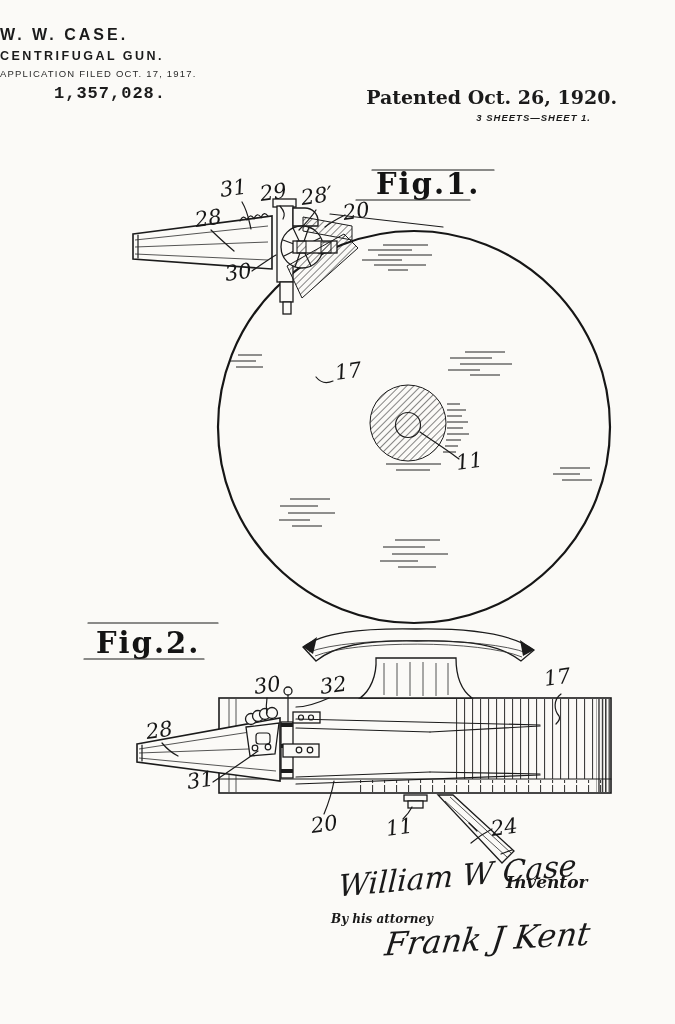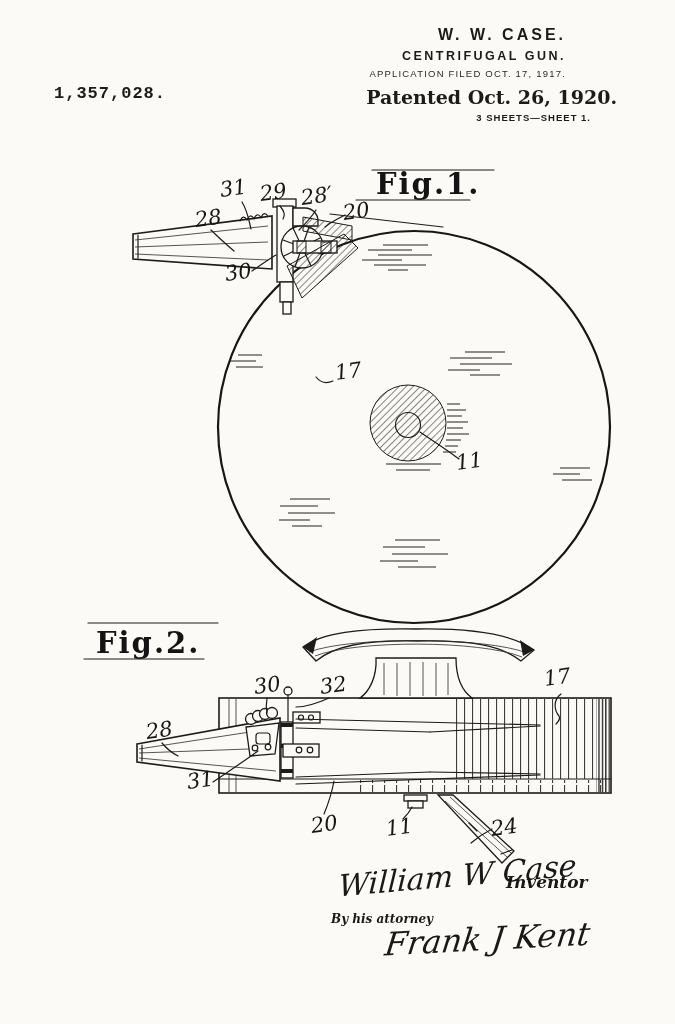--- a/index.html
+++ b/index.html
@@ -4,27 +4,27 @@
 <style>
   html,body{margin:0;padding:0;}
   body{
     width:675px;height:1024px;overflow:hidden;position:relative;
     background:#fbfaf7;
     font-family:"Liberation Sans",sans-serif;
     color:#1b1b1b;
   }
   .abs{position:absolute;}
   
-  .hdr-center{left:0;width:566px;text-align:right;}
+  .hdr-center{left:0;width:566px;text-align:left;}
   .hdr-name{top:26px;font-size:16px;font-weight:bold;letter-spacing:3px;}
   .hdr-title{top:49px;font-size:12.5px;font-weight:bold;letter-spacing:2.5px;}
   .hdr-app{top:68px;font-size:9.5px;font-weight:normal;letter-spacing:1.2px;color:#2a2a2a;}
   .pat-number{left:54px;top:84px;font-family:Liberation Mono, monospace;font-weight:bold;font-size:17px;letter-spacing:1px;}
   .pat-date{right:58px;top:86px;font-family:"DejaVu Serif",serif;font-weight:600;font-size:19px;margin-left:20px;}
-  .sheet-line{right:84px;top:112px;font-size:9.5px;font-weight:bold;letter-spacing:1px;}
+  .sheet-line{right:84px;top:112px;font-size:9.5px;font-weight:bold;letter-spacing:1px;font-style:italic;}
   
   svg.art{position:absolute;left:0;top:0;}
   .ln{stroke:#1b1b1b;fill:none;stroke-width:1.2;stroke-linecap:round;}
   .ln2{stroke:#161616;fill:none;stroke-width:2.2;}
   .thin{stroke:#2a2a2a;fill:none;stroke-width:0.8;}
   .shade{stroke:#222;stroke-width:1;}
   .wfill{fill:#fbfaf7;stroke:#1b1b1b;stroke-width:1.3;}
   .wfill2{fill:#fbfaf7;stroke:#1b1b1b;stroke-width:1.6;}
   .hatchfill{fill:url(#hatch);stroke:#1b1b1b;stroke-width:1;}
   .inkfill{fill:#1b1b1b;stroke:none;}

